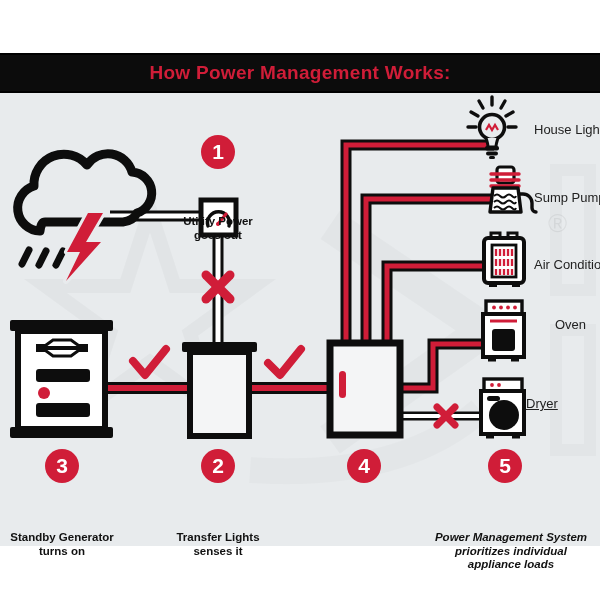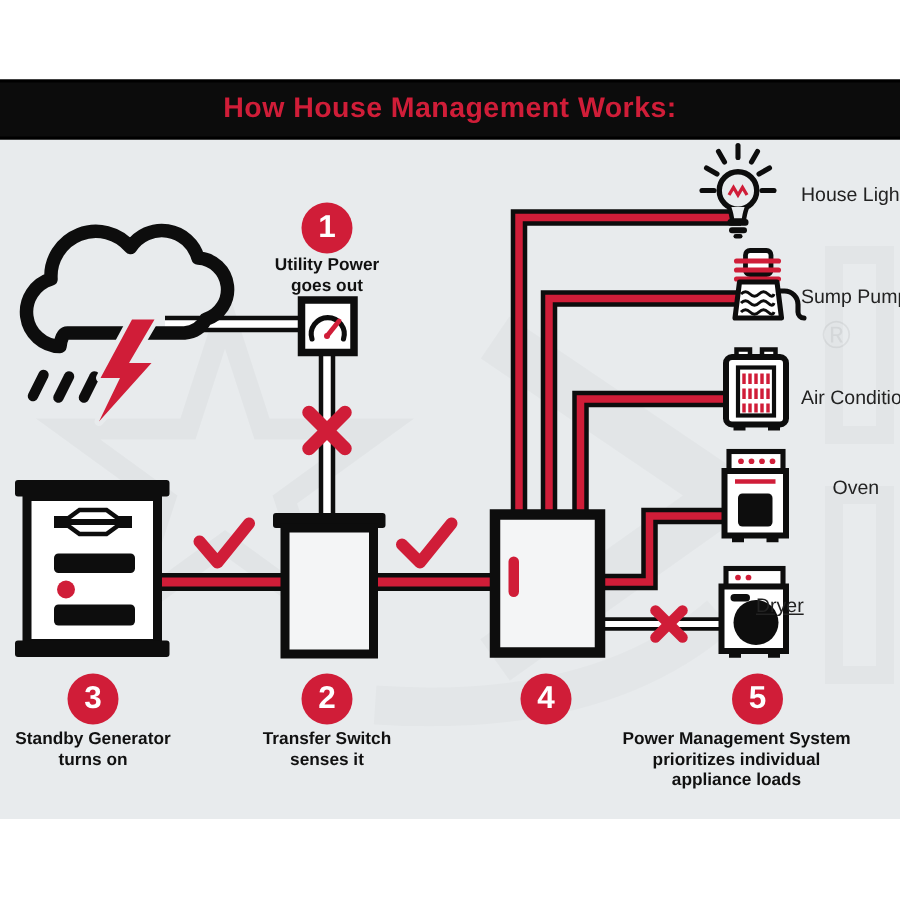--- a/index.html
+++ b/index.html
@@ -19,51 +19,51 @@
     color:#d01d38;font-weight:bold;font-size:19px;letter-spacing:0.3px;
   }
   svg.diagram{position:absolute;left:0;top:0;width:600px;height:600px;}
   .step-circle{
     position:absolute;width:34px;height:34px;border-radius:50%;
     background:#d01d38;color:#ffffff;font-weight:bold;font-size:21px;
     display:flex;align-items:center;justify-content:center;
   }
   .step-label{
     position:absolute;color:#111111;font-weight:bold;font-size:11.5px;
-    line-height:13.5px;text-align:center;white-space:pre-line;
+    line-height:13.5px;text-align:center;white-space:pre-line;margin-top:44px;
   }
   .appliance-label{
     position:absolute;color:#222222;font-size:13px;font-weight:normal;
     white-space:nowrap;
   }
   .pos-c1{left:201px;top:135px;}
   .pos-c2{left:201px;top:449px;}
   .pos-c3{left:45px;top:449px;}
   .pos-c4{left:347px;top:449px;}
   .pos-c5{left:488px;top:449px;}
   .pos-l1{left:158px;top:171px;width:120px;}
   .pos-l2{left:148px;top:487px;width:140px;}
   .pos-l3{left:-8px;top:487px;width:140px;}
   .pos-l4{left:282px;top:487px;width:164px;}
-  .pos-l5{left:404px;top:487px;width:174px;}
+  .pos-l5{left:424px;top:487px;width:174px;font-style:italic;}
   .pos-a0{left:534px;top:122px;}
   .pos-a1{left:534px;top:190px;}
   .pos-a2{left:534px;top:257px;}
   .pos-a3{left:534px;top:317px;margin-left:21px;}
-  .pos-a4{left:504px;top:396px;text-decoration:underline;}
+  .pos-a4{left:526px;top:396px;text-decoration:underline;}
 </style>
 </head>
 <body>
 
 <div class="stage">
 
   <div class="bg-gray"></div>
 
   <div class="banner">
-    <span class="banner-title">How House Management Works:</span>
+    <span class="banner-title">How Power Management Works:</span>
   </div>
 
   <svg class="diagram" viewBox="0 0 600 600">
 
     <g>
       <polygon points="150,210 174.7,286 254.6,286 189.9,333 214.7,409 150,362 85.3,409 110.1,333 45.4,286 125.3,286" fill="none" stroke="rgba(0,0,0,0.028)" stroke-width="14"></polygon>
       <path d="M330,440 L485,330 L330,225" fill="none" stroke="rgba(0,0,0,0.025)" stroke-width="34" stroke-linejoin="round"></path>
       <path d="M250,470 q150,10 230,-60" fill="none" stroke="rgba(0,0,0,0.02)" stroke-width="26"></path>
       <rect x="556" y="170" width="34" height="120" fill="none" stroke="rgba(0,0,0,0.025)" stroke-width="12"></rect>
       <rect x="556" y="330" width="34" height="120" fill="none" stroke="rgba(0,0,0,0.025)" stroke-width="12"></rect>
@@ -252,21 +252,21 @@
     </div>
   <div class="step-circle pos-c4">
       <span>4</span>
     </div>
   <div class="step-circle pos-c5">
       <span>5</span>
     </div>
 
   <div class="step-label pos-l1">Utility Power
 goes out</div>
-  <div class="step-label pos-l2">Transfer Switch
+  <div class="step-label pos-l2">Transfer Lights
 senses it</div>
   <div class="step-label pos-l3">Standby Generator
 turns on</div>
   <div class="step-label pos-l5">Power Management System
 prioritizes individual
 appliance loads</div>
 
   <div class="appliance-label pos-a0">House Lights</div>
   <div class="appliance-label pos-a1">Sump Pump</div>
   <div class="appliance-label pos-a2">Air Conditioner</div>

